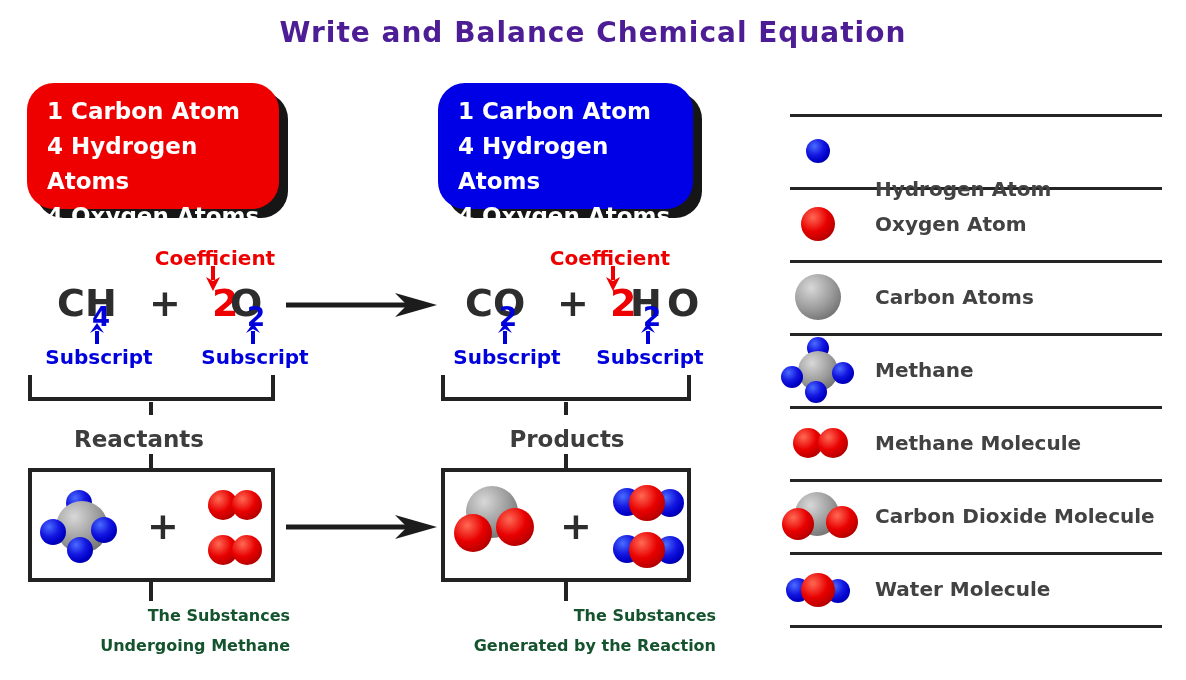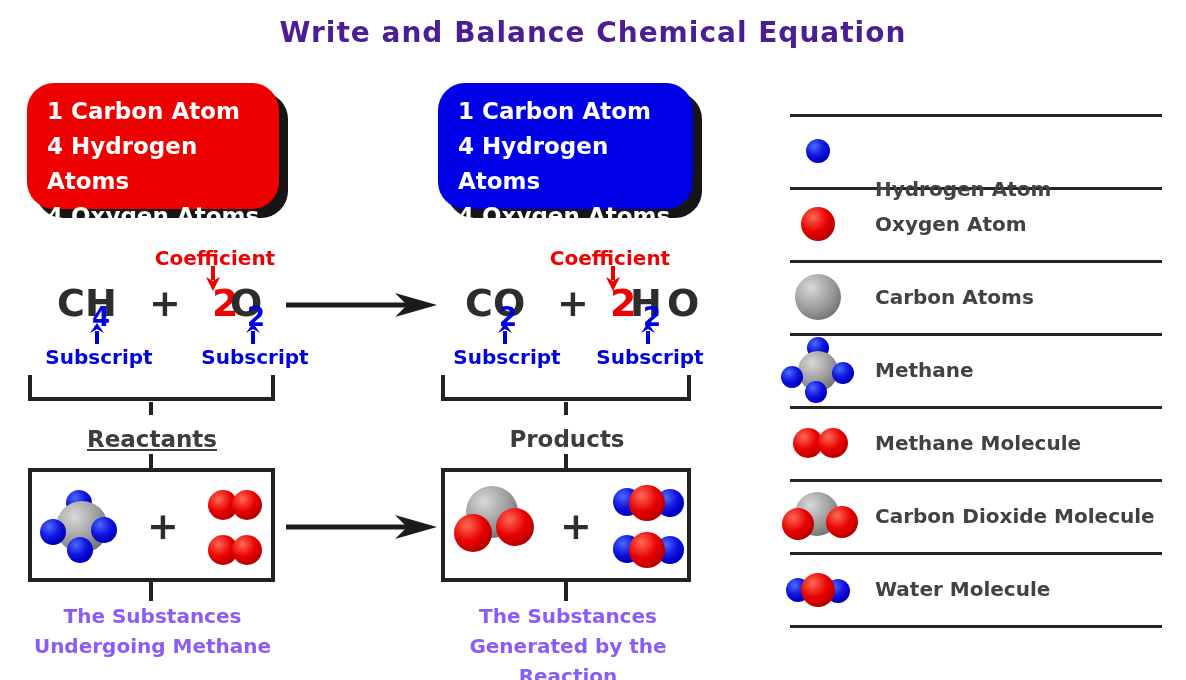--- a/index.html
+++ b/index.html
@@ -11,21 +11,21 @@
   .sumbox{border-radius:27px;box-shadow:9px 9px 0 #161616;color:#ffffff;font-size:23px;
           line-height:35px;padding:11px 0 0 20px;box-sizing:border-box;}
   .red-bg{background:#ee0000;}
   .blue-bg{background:#0000e6;}
   .eq{font-size:38px;color:#2d2d2d;line-height:1;margin-left:9px;}
   .eq-sub{font-size:26px;color:#0000dd;line-height:1;}
   .eq-coeff{color:#ee0000;}
   .anno-red{font-size:20px;color:#ee0000;}
   .anno-blue{font-size:20px;color:#0000dd;}
   .grp-label{font-size:23px;color:#3d3d3d;}
-  .caption{font-size:20px;color:#8b5cf6;line-height:30px;}
+  .caption{font-size:16px;color:#14532d;line-height:30px;text-align:right;}
   .legend-line{position:absolute;left:790px;width:372px;height:3px;background:#252525;}
   .legend-label{position:absolute;left:875px;font-size:20px;color:#424242;}
   .atom{position:absolute;border-radius:50%;}
   .h-atom{background:radial-gradient(circle at 35% 30%, #4a6cff 0%, #1418e0 40%, #0000c8 65%, #000070 100%);}
   .o-atom{background:radial-gradient(circle at 35% 30%, #ff6a55 0%, #e80000 45%, #c00000 70%, #7a0000 100%);}
   .c-atom{background:radial-gradient(circle at 35% 30%, #d8d8d8 0%, #9a9a9a 50%, #787878 75%, #4a4a4a 100%);}
   svg{display:block;overflow:visible;}
 </style>
 </head>
 <body>
@@ -97,21 +97,21 @@
 
   <div class="abs ctr anno-blue" style="left:39px;top:345px;width:120px;">Subscript</div>
   <div class="abs ctr anno-blue" style="left:195px;top:345px;width:120px;">Subscript</div>
   <div class="abs ctr anno-blue" style="left:447px;top:345px;width:120px;">Subscript</div>
   <div class="abs ctr anno-blue" style="left:590px;top:345px;width:120px;">Subscript</div>
 
   <svg class="abs" style="left:27px;top:372px;" width="249" height="44">
     <path d="M3,3 L3,27 L246,27 L246,3" fill="none" stroke="#222222" stroke-width="4"></path>
     <line x1="124" y1="30" x2="124" y2="43" stroke="#222222" stroke-width="4"></line>
   </svg>
-  <div class="abs ctr grp-label" style="left:72px;top:426px;width:160px;text-decoration:underline;">Reactants</div>
+  <div class="abs ctr grp-label" style="left:59px;top:426px;width:160px;">Reactants</div>
 
   <svg class="abs" style="left:440px;top:372px;" width="252" height="44">
     <path d="M3,3 L3,27 L249,27 L249,3" fill="none" stroke="#222222" stroke-width="4"></path>
     <line x1="126" y1="30" x2="126" y2="43" stroke="#222222" stroke-width="4"></line>
   </svg>
   <div class="abs ctr grp-label" style="left:487px;top:426px;width:160px;">Products</div>
 
   <svg class="abs" style="left:27px;top:454px;" width="249" height="148">
     <line x1="124" y1="0" x2="124" y2="14" stroke="#222222" stroke-width="4"></line>
     <rect x="3" y="16" width="243" height="110" fill="none" stroke="#222222" stroke-width="4"></rect>

